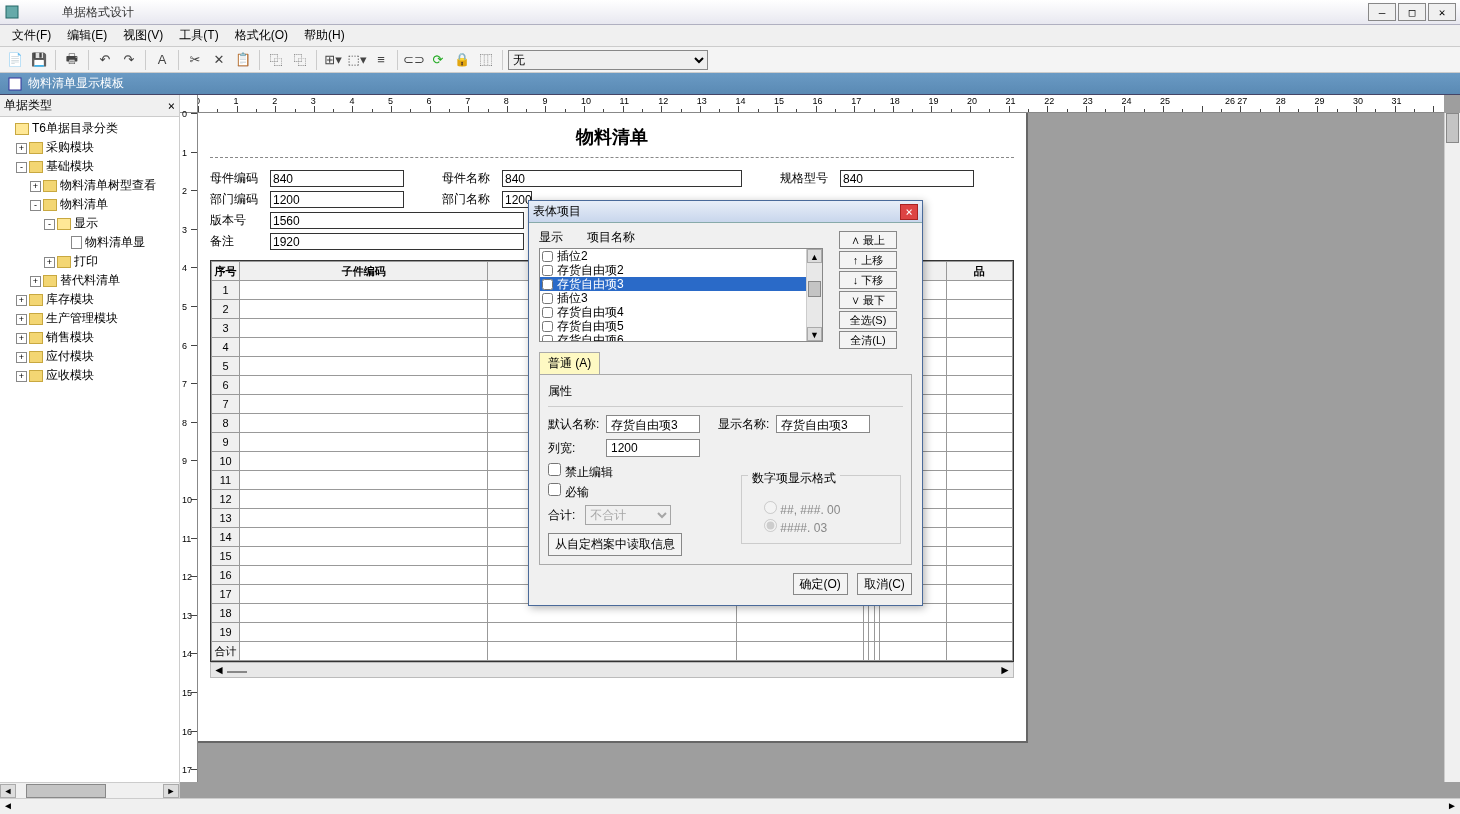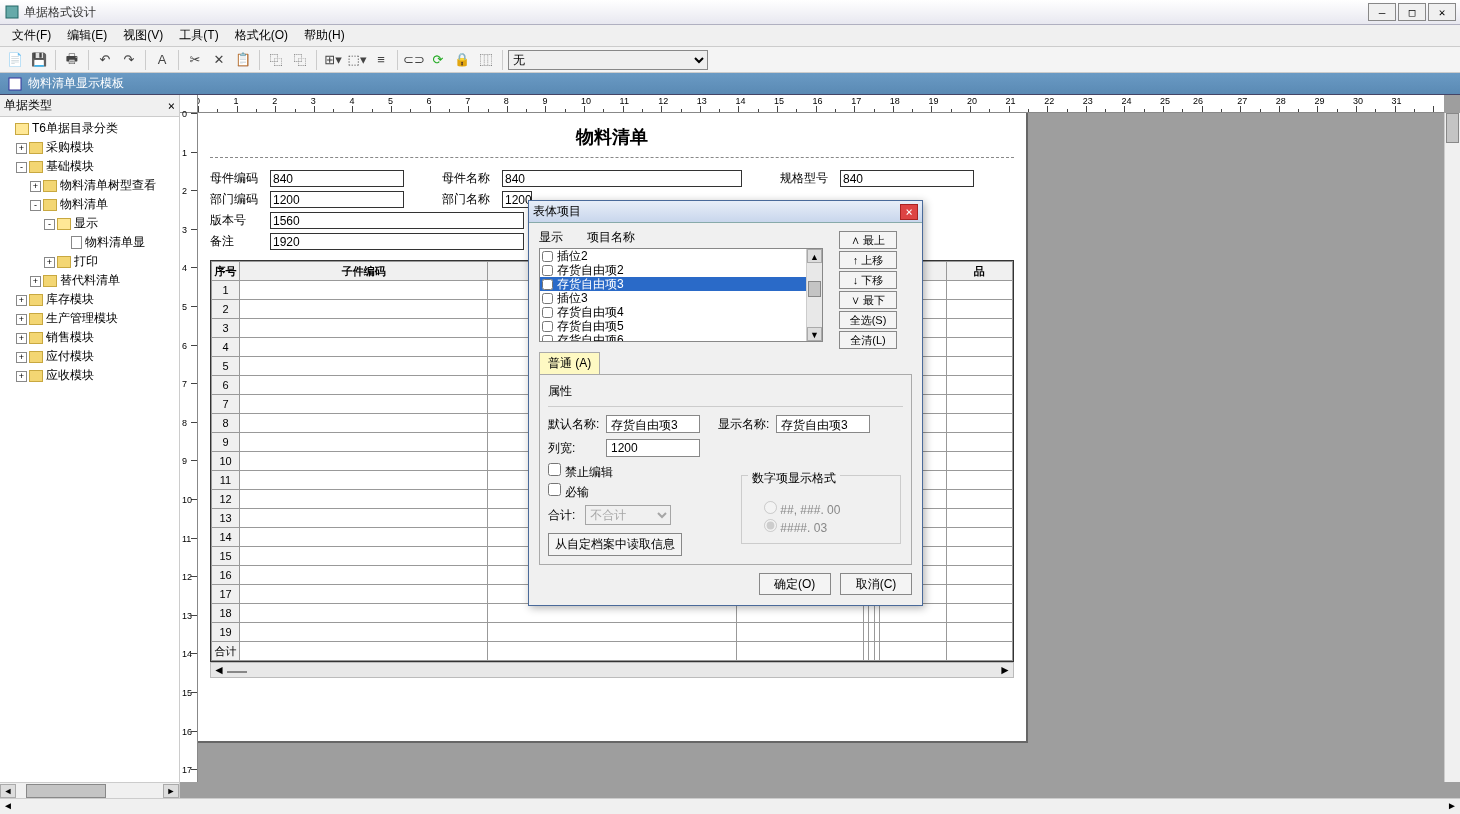--- a/index.html
+++ b/index.html
@@ -1,21 +1,21 @@
 <!DOCTYPE html>
 <html><head>
 <meta charset="utf-8">
 <style>
 * { box-sizing: border-box; margin: 0; padding: 0; font-family: "Microsoft YaHei", "SimSun", sans-serif; font-size: 12px; }
 body { background: #fff; width: 1460px; height: 814px; overflow: hidden; }
 
 
 .titlebar { height: 25px; background: linear-gradient(#fff, #e8e8f0); border-bottom: 1px solid #b0b0c0; display: flex; align-items: center; padding: 0 4px; }
 .titlebar .app-icon { width: 16px; height: 16px; margin-right: 4px; display: inline-flex; align-items: center; justify-content: center; }
-.titlebar .title { color: #333; }
+.titlebar .title { color: #333; margin-left: 38px; }
 .titlebar .wincontrols { margin-left: auto; display: flex; gap: 2px; }
 .titlebar .wincontrols div { width: 28px; height: 18px; border: 1px solid #888; background: #f0f0f0; display: flex; align-items: center; justify-content: center; font-family: monospace; font-size: 11px; }
 
 
 .menubar { height: 22px; background: #f0f0f0; border-bottom: 1px solid #ccc; display: flex; align-items: center; padding: 0 4px; }
 .menubar span { padding: 2px 8px; cursor: default; }
 
 
 .toolbar { height: 26px; background: #f4f4f4; border-bottom: 1px solid #ccc; display: flex; align-items: center; padding: 0 4px; gap: 2px; }
 .toolbar .tbtn { width: 22px; height: 22px; border: 1px solid transparent; display: flex; align-items: center; justify-content: center; font-size: 13px; color: #444; }
@@ -116,21 +116,21 @@
 .dialog .proprow .pl2 { width: 58px; margin-left: 18px; }
 .dialog .chkrow { margin: 2px 0; }
 .dialog .chkrow input { margin-right: 4px; }
 .dialog .sumrow { display: flex; align-items: center; margin-top: 4px; }
 .dialog .sumrow select { width: 86px; height: 20px; margin-left: 10px; border: 1px solid #888; background: #f0f0f0; color: #888; }
 .dialog .readbtn { margin-top: 8px; padding: 2px 6px; border: 1px solid #888; background: #f4f4f4; }
 .dialog .fmtgroup { position: absolute; right: 10px; bottom: 20px; width: 160px; border: 1px solid #ccc; padding: 6px; }
 .dialog .fmtgroup .legend { position: relative; top: -12px; background: #f0f0f0; padding: 0 4px; display: inline-block; }
 .dialog .fmtgroup label { display: block; margin: 2px 0 2px 16px; color: #888; }
 .dialog .dlgbtns { text-align: right; padding: 8px 0 0; }
-.dialog .dlgbtns button { width: 72px; height: 22px; margin-left: 6px; border: 1px solid #888; background: #f4f4f4; }
+.dialog .dlgbtns button { width: 55px; height: 22px; margin-left: 6px; border: 1px solid #888; background: #f4f4f4; }
 
 
 .app-hscroll { position: absolute; left: 0; right: 0; bottom: 0; height: 16px; background: #f0f0f0; border-top: 1px solid #ccc; display: flex; }
 .app-hscroll .arrow { width: 16px; text-align: center; font-size: 10px; line-height: 14px; }
 .app-hscroll .track { flex: 1; }
 
 svg { display: block; }
 </style>
 </head>
 <body>
@@ -305,21 +305,21 @@
         <div class="tick" style="left: 887.8px;"></div>
         <span style="left: 884.8px;">23</span>
         <div class="tick" style="left: 907.1px; height: 3px;"></div>
         <div class="tick" style="left: 926.4px;"></div>
         <span style="left: 923.4px;">24</span>
         <div class="tick" style="left: 945.7px; height: 3px;"></div>
         <div class="tick" style="left: 965px;"></div>
         <span style="left: 962px;">25</span>
         <div class="tick" style="left: 984.3px; height: 3px;"></div>
         <div class="tick" style="left: 1003.6px;"></div>
-        <span style="left: 995px;">26</span>
+        <span style="left: 1027px;">26</span>
         <div class="tick" style="left: 1022.9px; height: 3px;"></div>
         <div class="tick" style="left: 1042.2px;"></div>
         <span style="left: 1039.2px;">27</span>
         <div class="tick" style="left: 1061.5px; height: 3px;"></div>
         <div class="tick" style="left: 1080.8px;"></div>
         <span style="left: 1077.8px;">28</span>
         <div class="tick" style="left: 1100.1px; height: 3px;"></div>
         <div class="tick" style="left: 1119.4px;"></div>
         <span style="left: 1116.4px;">29</span>
         <div class="tick" style="left: 1138.7px; height: 3px;"></div>

